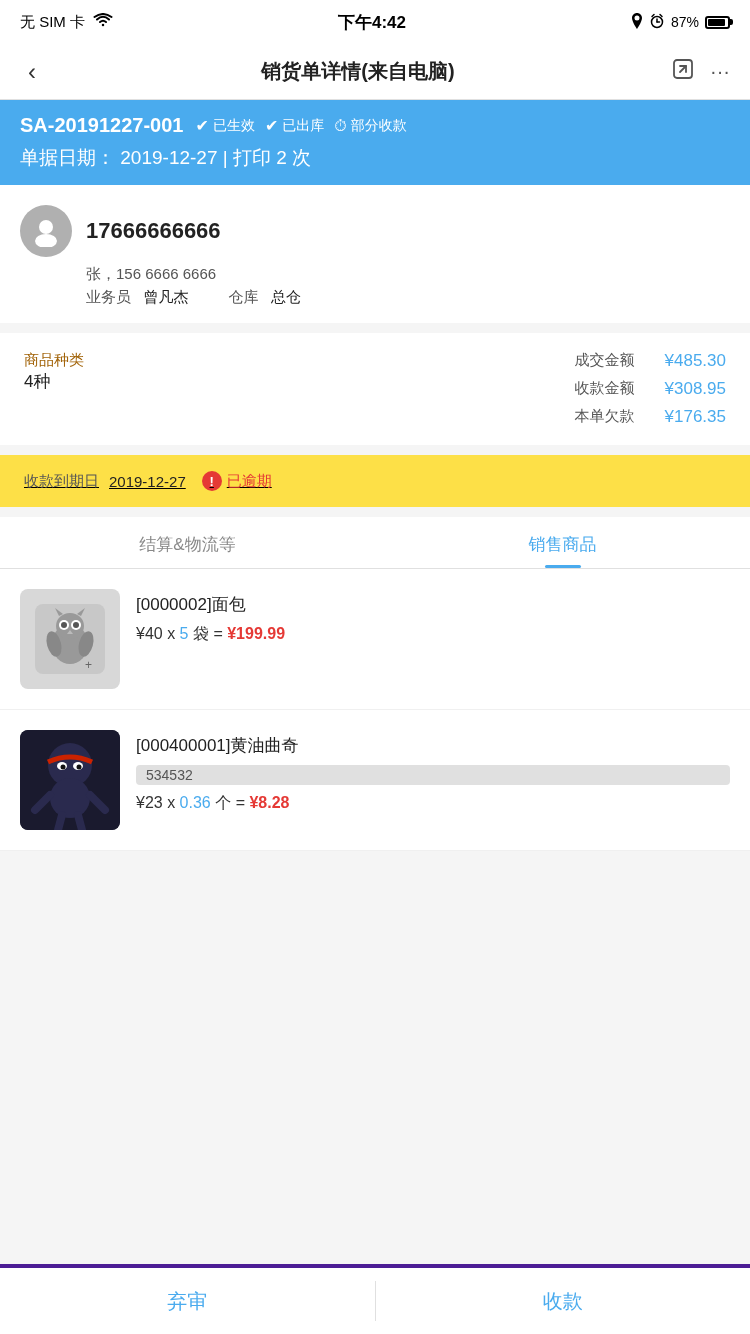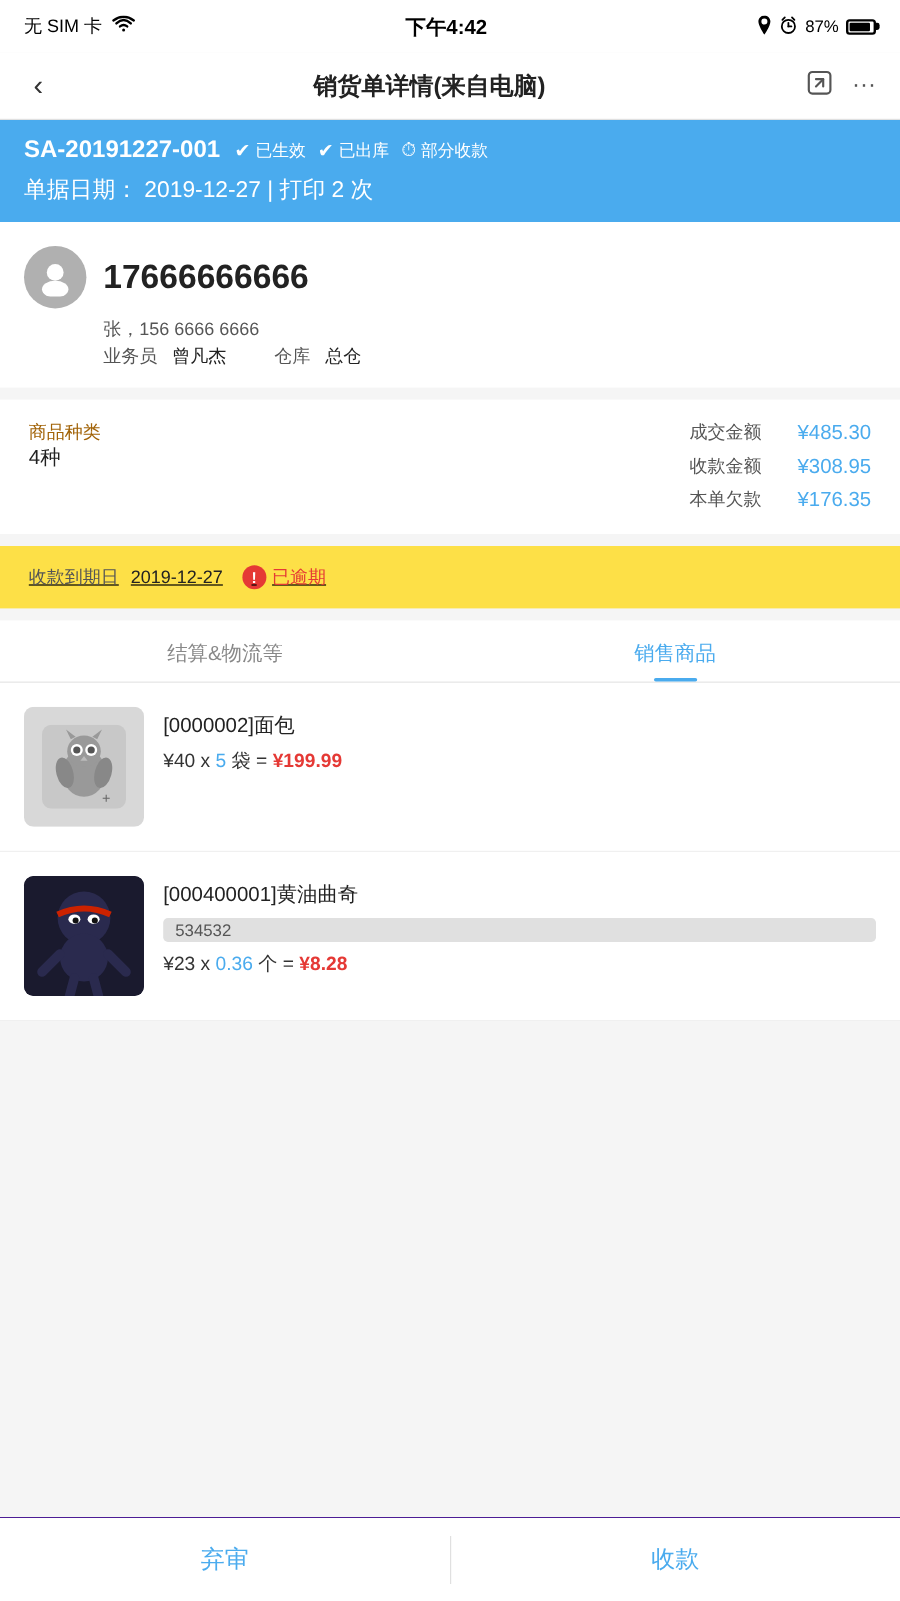--- a/index.html
+++ b/index.html
@@ -117,21 +117,21 @@
       gap: 14px;
       margin-bottom: 8px;
     }
     .customer-avatar {
       width: 52px; height: 52px;
       border-radius: 50%;
       background: #b0b0b0;
       display: flex; align-items: center; justify-content: center;
       flex-shrink: 0;
     }
-    .customer-name { font-size: 28px; font-weight: 600; color: #222; }
+    .customer-name { font-size: 22px; font-weight: 600; color: #222; }
     .customer-info-row {
       display: flex;
       flex-direction: column;
       gap: 6px;
       padding-left: 66px;
     }
     .customer-sub { font-size: 15px; color: #555; }
     .staff-warehouse-row {
       display: flex;
       gap: 40px;
@@ -248,21 +248,21 @@
     .highlight-blue { color: #4AABEE; }
     .highlight-red { color: #e53935; font-weight: 600; }
 
     
     .bottom-bar {
       position: fixed;
       bottom: 0; left: 0; right: 0;
       width: 750px;
       height: 70px;
       background: #fff;
-      border-top: 1px solid #4c1d95;
+      border-top: 4px solid #4c1d95;
       display: flex;
       align-items: center;
     }
     .bottom-btn {
       flex: 1;
       text-align: center;
       font-size: 20px;
       cursor: pointer;
       padding: 16px 0;
     }

